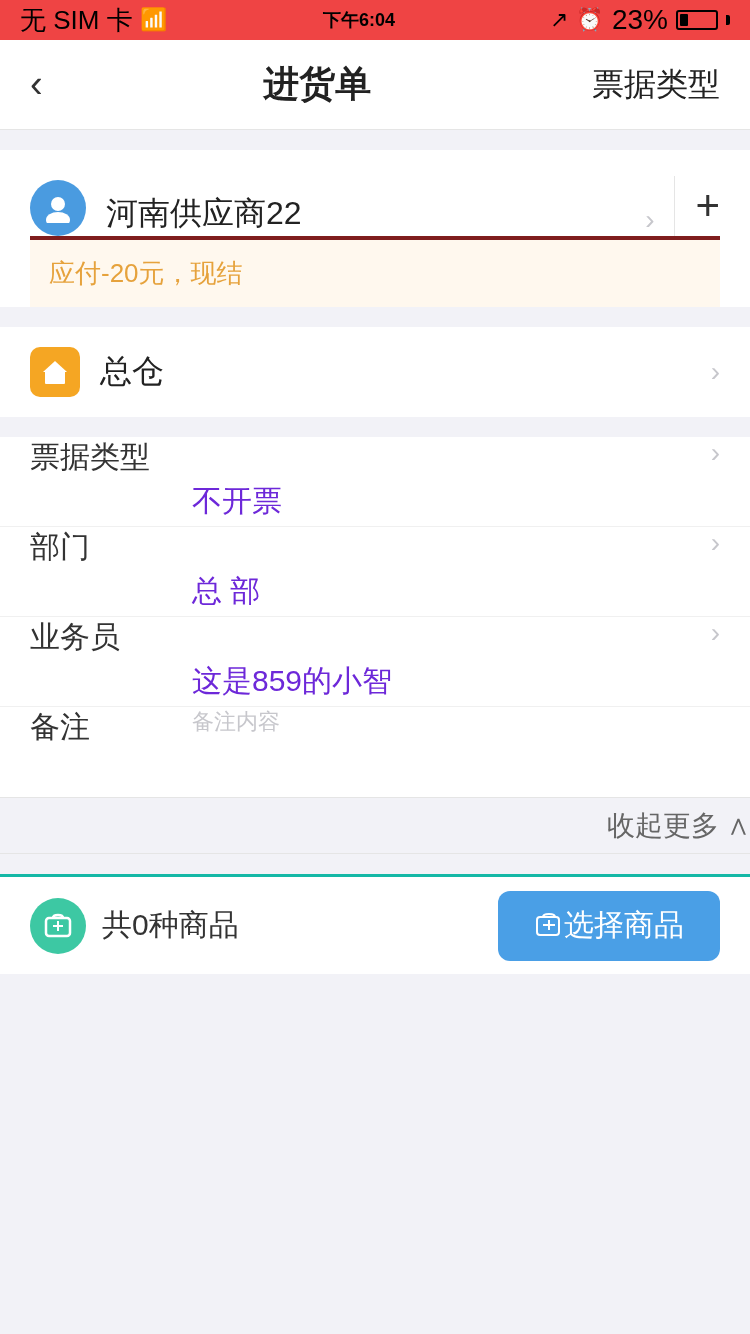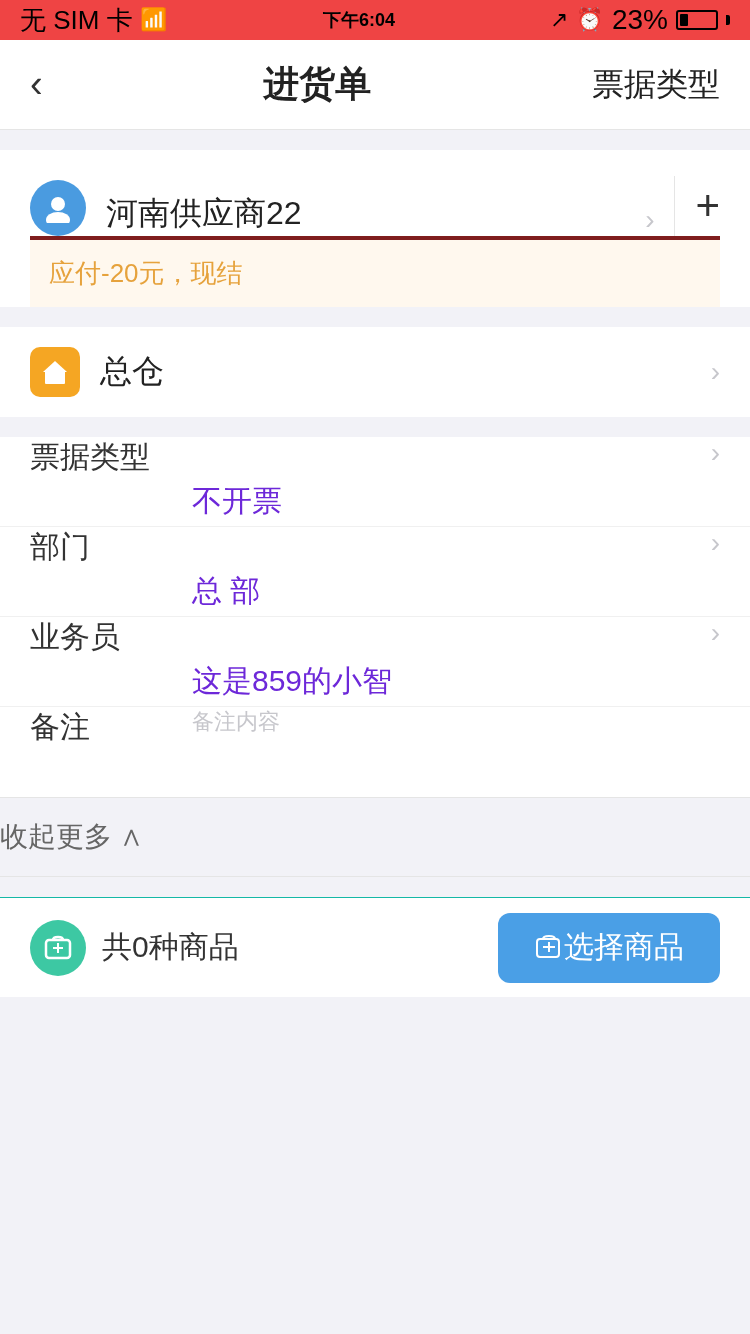--- a/index.html
+++ b/index.html
@@ -200,42 +200,42 @@
       color: #222;
     }
     .warehouse-chevron {
       color: #c7c7cc;
       font-size: 28px;
     }
 
     
     .collapse-bar {
       background: #f2f2f7;
-      height: 80px;
-      display: flex;
-      align-items: center;
-      justify-content: flex-start;
+      height: 57px;
+      display: flex;
+      align-items: center;
+      justify-content: flex-end;
       cursor: pointer;
       border-top: 1px solid #e5e5e5;
       border-bottom: 1px solid #e5e5e5;
     }
     .collapse-text {
       font-size: 28px;
       color: #666;
     }
 
     
     .bottom-bar {
       background: #fff;
       height: 100px;
       display: flex;
       align-items: center;
       padding: 8px 30px;
       margin-top: 0;
-      border-top: 1px solid #14b8a6;
+      border-top: 3px solid #14b8a6;
     }
     .cart-icon-wrap {
       width: 56px;
       height: 56px;
       border-radius: 50%;
       background: #3dc8a3;
       display: flex;
       align-items: center;
       justify-content: center;
       flex-shrink: 0;

